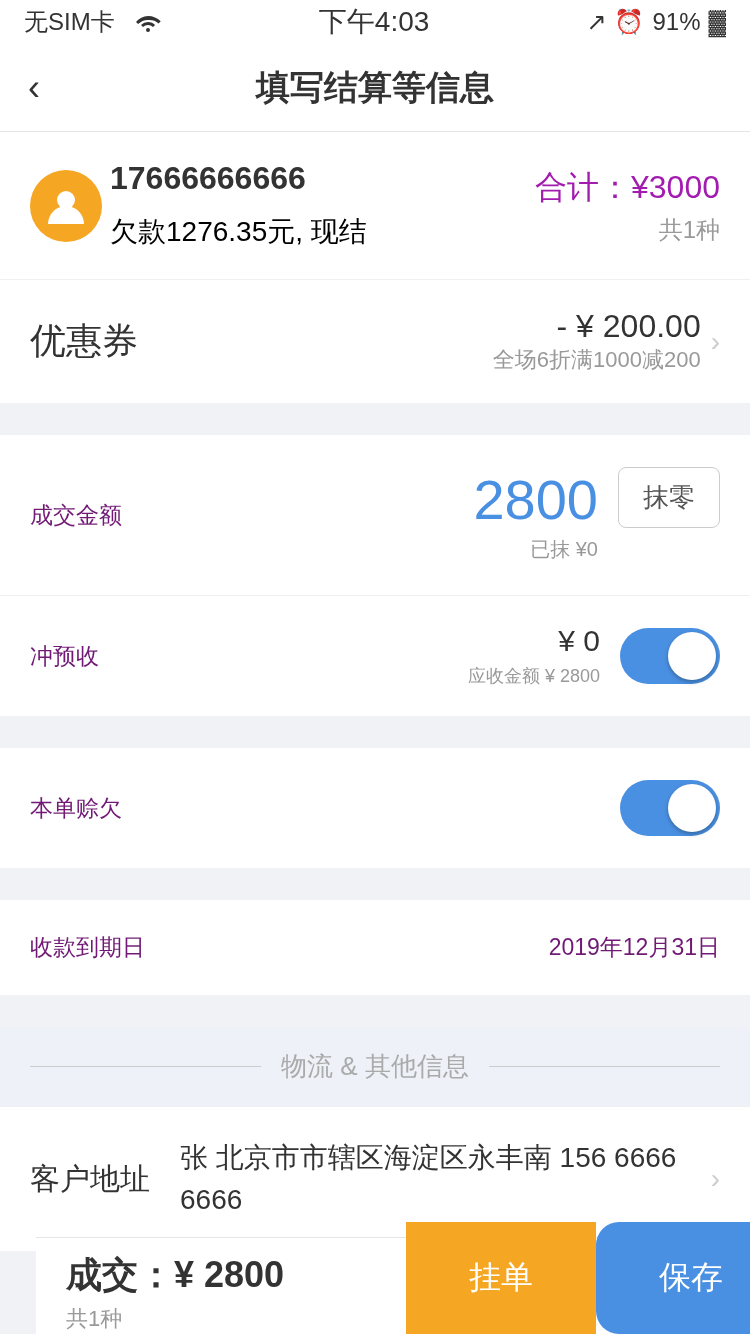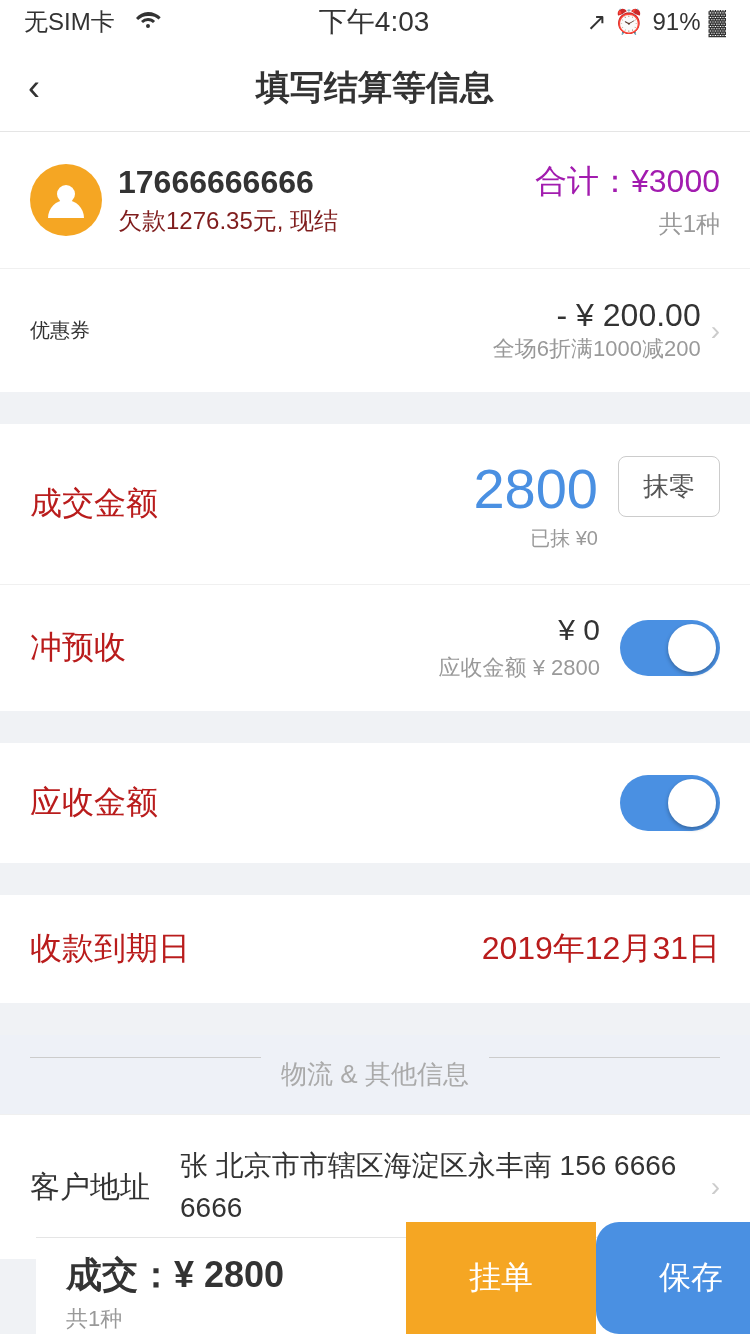--- a/index.html
+++ b/index.html
@@ -19,21 +19,21 @@
       width: 100%;
       height: 44px;
       background: #fff;
       display: flex;
       align-items: center;
       justify-content: space-between;
       padding: 0 24px;
       font-size: 24px;
       color: #333;
     }
-    .status-left { display: flex; align-items: flex-start; gap: 19px; }
+    .status-left { display: flex; align-items: flex-end; gap: 19px; }
     .status-center { font-size: 28px; font-weight: 500; }
     .status-right { display: flex; align-items: center; gap: 8px; font-size: 24px; }
 
     
     .nav-bar {
       width: 100%;
       height: 88px;
       background: #fff;
       display: flex;
       align-items: center;
@@ -65,64 +65,64 @@
       margin-bottom: 16px;
     }
 
     
     .customer-row {
       display: flex;
       align-items: center;
       justify-content: space-between;
       padding: 28px 30px;
     }
-    .customer-left { display: flex; align-items: center; gap: 16px; }
+    .customer-left { display: flex; align-items: center; gap: 8px; }
     .avatar {
       width: 72px;
       height: 72px;
       border-radius: 50%;
       background: #f5a623;
       display: flex; align-items: center; justify-content: center;
     }
     .avatar svg { width: 44px; height: 44px; fill: #fff; }
     .customer-info {}
     .customer-phone { font-size: 32px; font-weight: 600; color: #333; }
-    .customer-sub { font-size: 24px; color: #7f1d1d; margin-top: 4px; }
+    .customer-sub { font-size: 28px; color: #000000; margin-top: 16px; }
     .customer-right { text-align: right; }
     .total-amount { font-size: 32px; color: #a21caf; font-weight: 500; }
     .total-count { font-size: 24px; color: #999; margin-top: 4px; }
 
     
     .coupon-row {
       display: flex;
       align-items: center;
       justify-content: space-between;
       padding: 28px 30px;
       border-top: 1px solid #f0f0f0;
     }
-    .coupon-label { font-size: 20px; color: #333; }
+    .coupon-label { font-size: 36px; color: #333; }
     .coupon-right { display: flex; align-items: center; gap: 10px; }
     .coupon-discount { font-size: 32px; color: #333; font-weight: 500; }
     .coupon-sub { font-size: 22px; color: #999; }
     .coupon-chevron { font-size: 28px; color: #ccc; }
     .coupon-right-wrap { text-align: right; }
 
     
     .section-gap { height: 16px; background: #f0f2f5; }
 
     
     .form-row {
       display: flex;
       align-items: center;
       justify-content: space-between;
       padding: 32px 30px;
       background: #fff;
       border-bottom: 1px solid #f0f0f0;
     }
-    .form-label { font-size: 32px; color: #b91c1c; }
+    .form-label { font-size: 23px; color: #701a75; }
     .form-right { display: flex; align-items: flex-start; gap: 20px; }
 
     
     .amount-big { font-size: 56px; color: #4a90e2; font-weight: 500; }
     .amount-sub { font-size: 20px; color: #999; text-align: right; margin-top: 4px; }
 
     
     .round-btn {
       border: 1px solid #ccc;
       border-radius: 8px;
@@ -158,32 +158,32 @@
     
     .chong-row {
       display: flex;
       align-items: center;
       justify-content: space-between;
       padding: 28px 30px;
       background: #fff;
     }
     .chong-right { text-align: right; }
     .chong-amount { font-size: 30px; color: #333; }
-    .chong-sub { font-size: 22px; color: #999; margin-top: 6px; }
+    .chong-sub { font-size: 18px; color: #999; margin-top: 6px; }
     .divider-line { flex: 1; height: 1px; background: #ccc; }
     .divider-text { font-size: 26px; color: #aaa; padding: 0 20px; }
 
     
     .logistics-section {
       background: #eef1f7;
       padding: 0;
     }
     .logistics-header {
       display: flex;
-      align-items: flex-start;
+      align-items: center;
       padding: 22px 30px;
     }
 
     
     .address-row {
       display: flex;
       align-items: center;
       justify-content: space-between;
       padding: 30px 30px;
       background: #fff;
@@ -315,21 +315,21 @@
           <div class="toggle-knob"></div>
         </div>
       </div>
     </div>
   </div>
 
   <div class="section-gap"></div>
 
   <div class="card">
     <div class="form-row" style="border-bottom:none;">
-      <span class="form-label">应收金额</span>
+      <span class="form-label">本单赊欠</span>
       <div class="toggle on">
         <div class="toggle-knob"></div>
       </div>
     </div>
   </div>
 
   <div class="section-gap"></div>
 
   <div class="card">
     <div class="form-row" style="border-bottom:none;">

